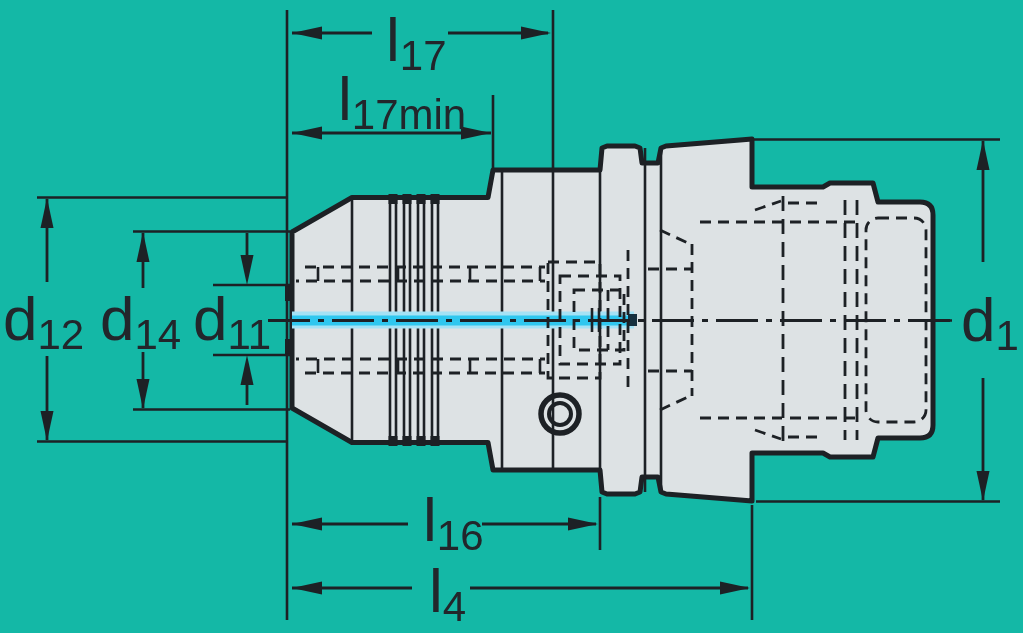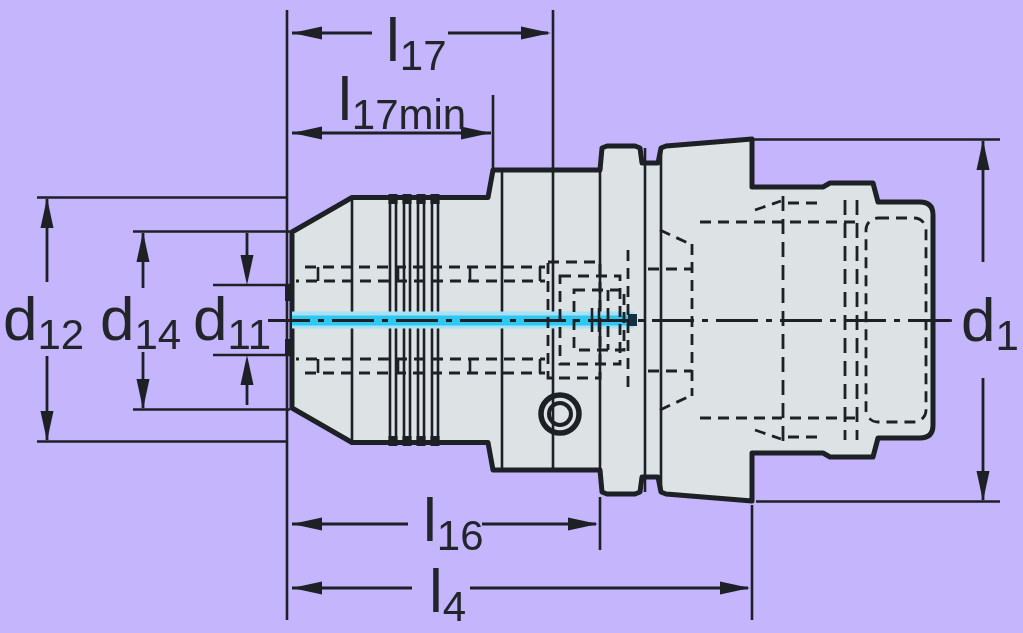--- a/index.html
+++ b/index.html
@@ -1,16 +1,16 @@
 <!DOCTYPE html>
 <html><head>
 <meta charset="utf-8">
 <style>
   html,body{margin:0;padding:0;background:#ffffff;}
-  .stage{position:relative;width:1023px;height:633px;background:#c4b5fd;overflow:hidden;
+  .stage{position:relative;width:1023px;height:633px;background:#14b8a6;overflow:hidden;
          font-family:"Liberation Sans", sans-serif;}
   svg{position:absolute;left:0;top:0;}
   text{font-family:"Liberation Sans", sans-serif;fill:#22262b;}
   .dim-main{font-size:62px;}
   .dim-sub{font-size:42px;}
   .outline{fill:#dde2e4;stroke:#1d2125;stroke-width:5;stroke-linejoin:round;}
   .iline{stroke:#1d2125;stroke-width:2.6;fill:none;}
   .dash{stroke:#1d2125;stroke-width:2.8;fill:none;stroke-dasharray:11 7;}
   .dashlong{stroke:#1d2125;stroke-width:2.8;fill:none;stroke-dasharray:15 8;}
   .dim{stroke:#1d2125;stroke-width:2.8;fill:none;}

